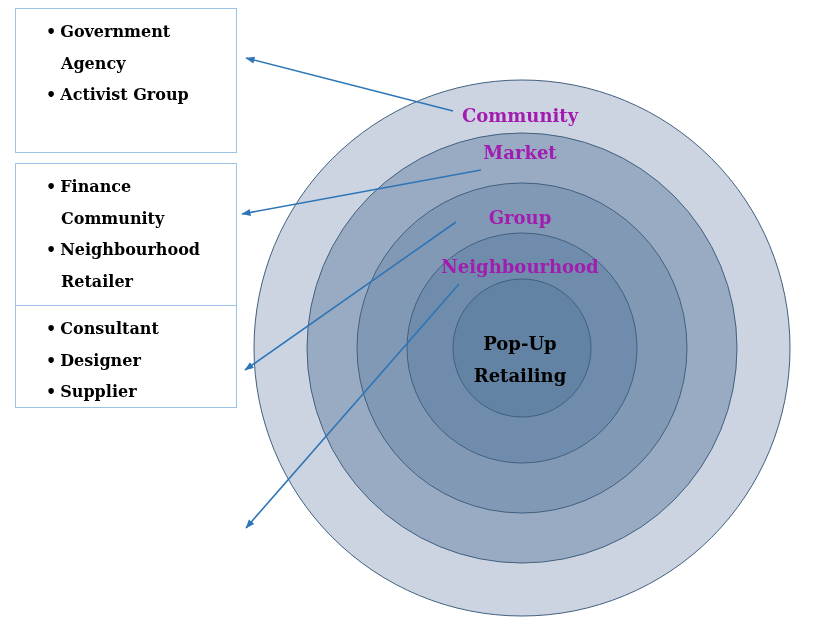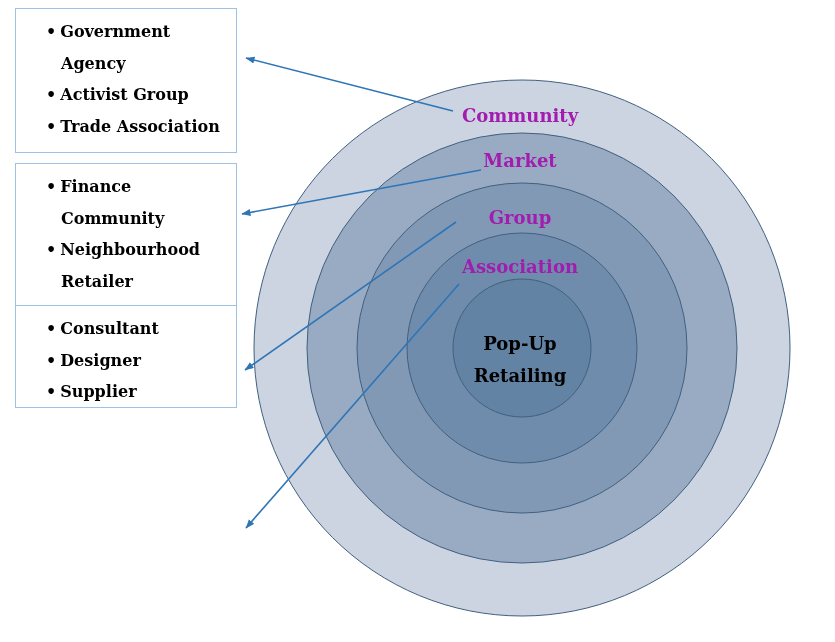--- a/index.html
+++ b/index.html
@@ -76,29 +76,28 @@
 
     <g stroke-width="1.6" fill="none" stroke="#2e75b6">
       <line x1="453" y1="111" x2="246" y2="58" marker-end="url(#arrowhead)"></line>
       <line x1="481" y1="170" x2="242" y2="214" marker-end="url(#arrowhead)"></line>
       <line x1="456" y1="222" x2="245" y2="370" marker-end="url(#arrowhead)"></line>
       <line x1="459" y1="284" x2="246" y2="528" marker-end="url(#arrowhead)"></line>
     </g>
   </svg>
 
   <div class="ring-label" style="top:105px">Community</div>
-  <div class="ring-label" style="top:150px">Market</div>
+  <div class="ring-label" style="top:142px">Market</div>
   <div class="ring-label" style="top:207px">Group</div>
-  <div class="ring-label" style="top:256px">Association</div>
+  <div class="ring-label" style="top:256px">Neighbourhood</div>
   <div class="center-label">Pop-Up Retailing</div>
 
   <div class="stakeholder-box" style="top:8px;height:145px">
       <div class="bullet-item"><span class="bullet">•</span>Government Agency</div>
       <div class="bullet-item"><span class="bullet">•</span>Activist Group</div>
-      <div class="bullet-item"><span class="bullet">•</span>Trade Association</div>
     </div>
   <div class="stakeholder-box" style="top:163px;height:190px">
       <div class="bullet-item"><span class="bullet">•</span>Finance Community</div>
       <div class="bullet-item"><span class="bullet">•</span>Neighbourhood Retailer</div>
     </div>
   <div class="stakeholder-box" style="top:305px;height:103px">
       <div class="bullet-item"><span class="bullet">•</span>Consultant</div>
       <div class="bullet-item"><span class="bullet">•</span>Designer</div>
       <div class="bullet-item"><span class="bullet">•</span>Supplier</div>
     </div>

